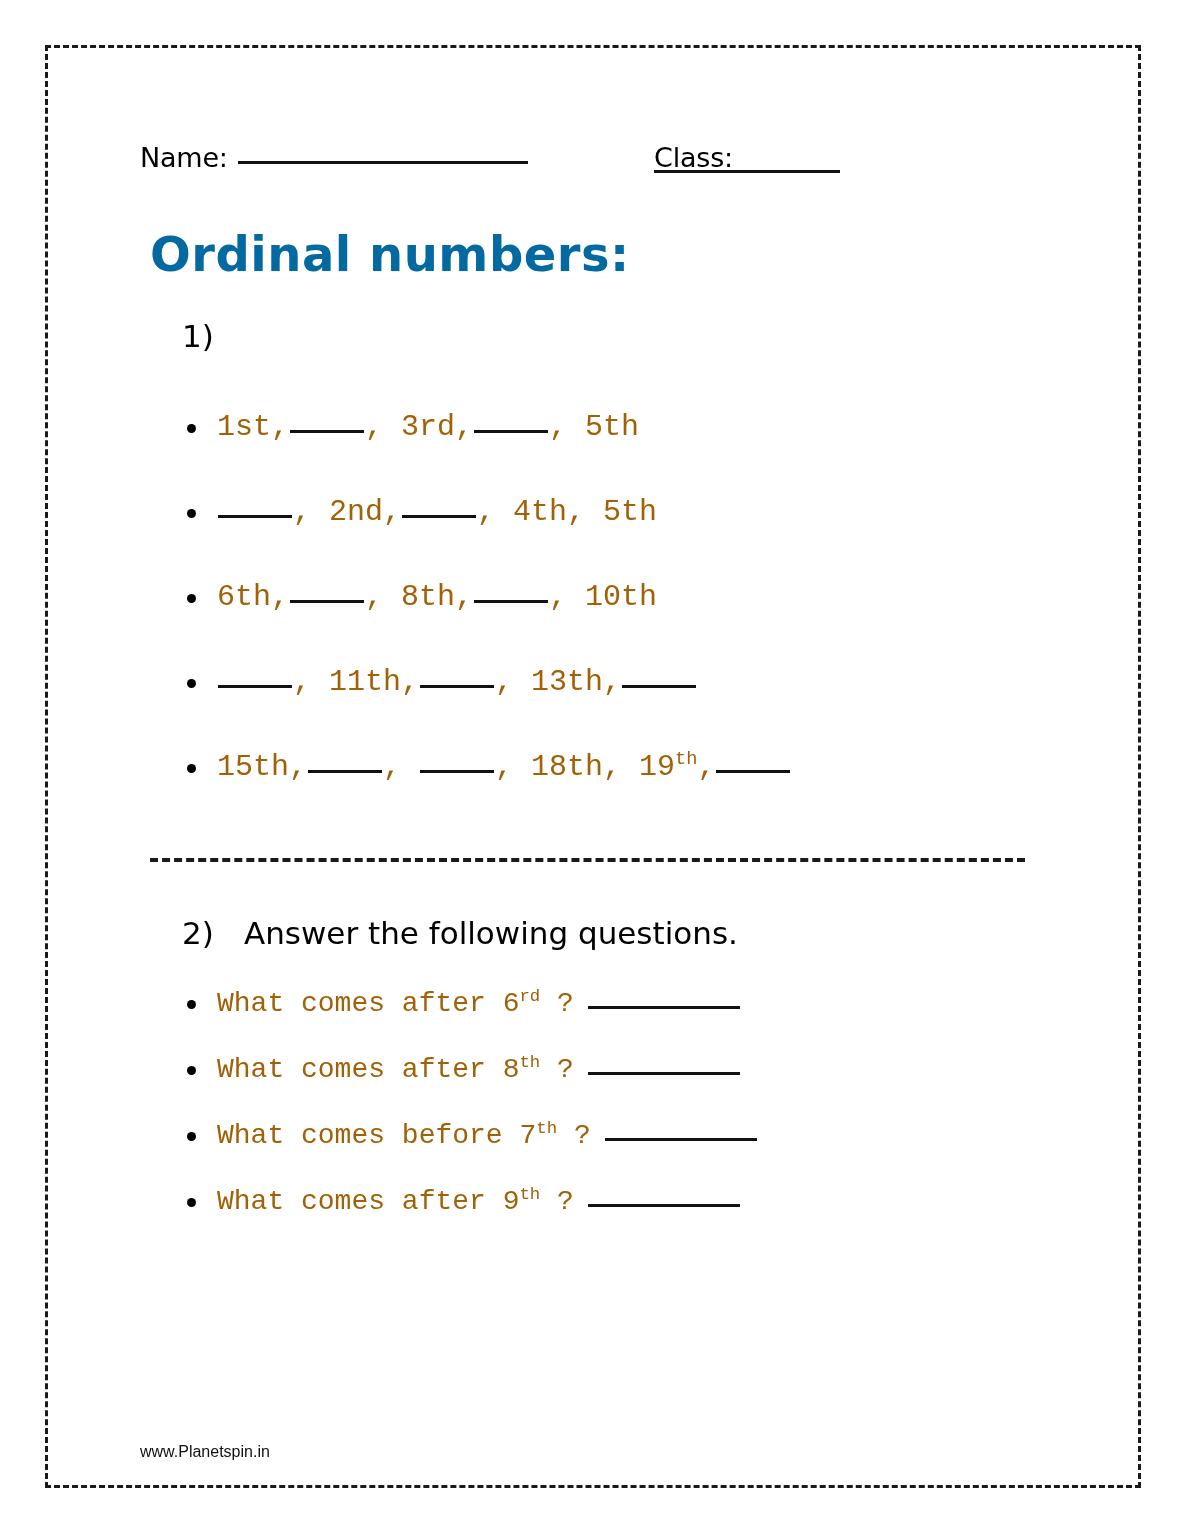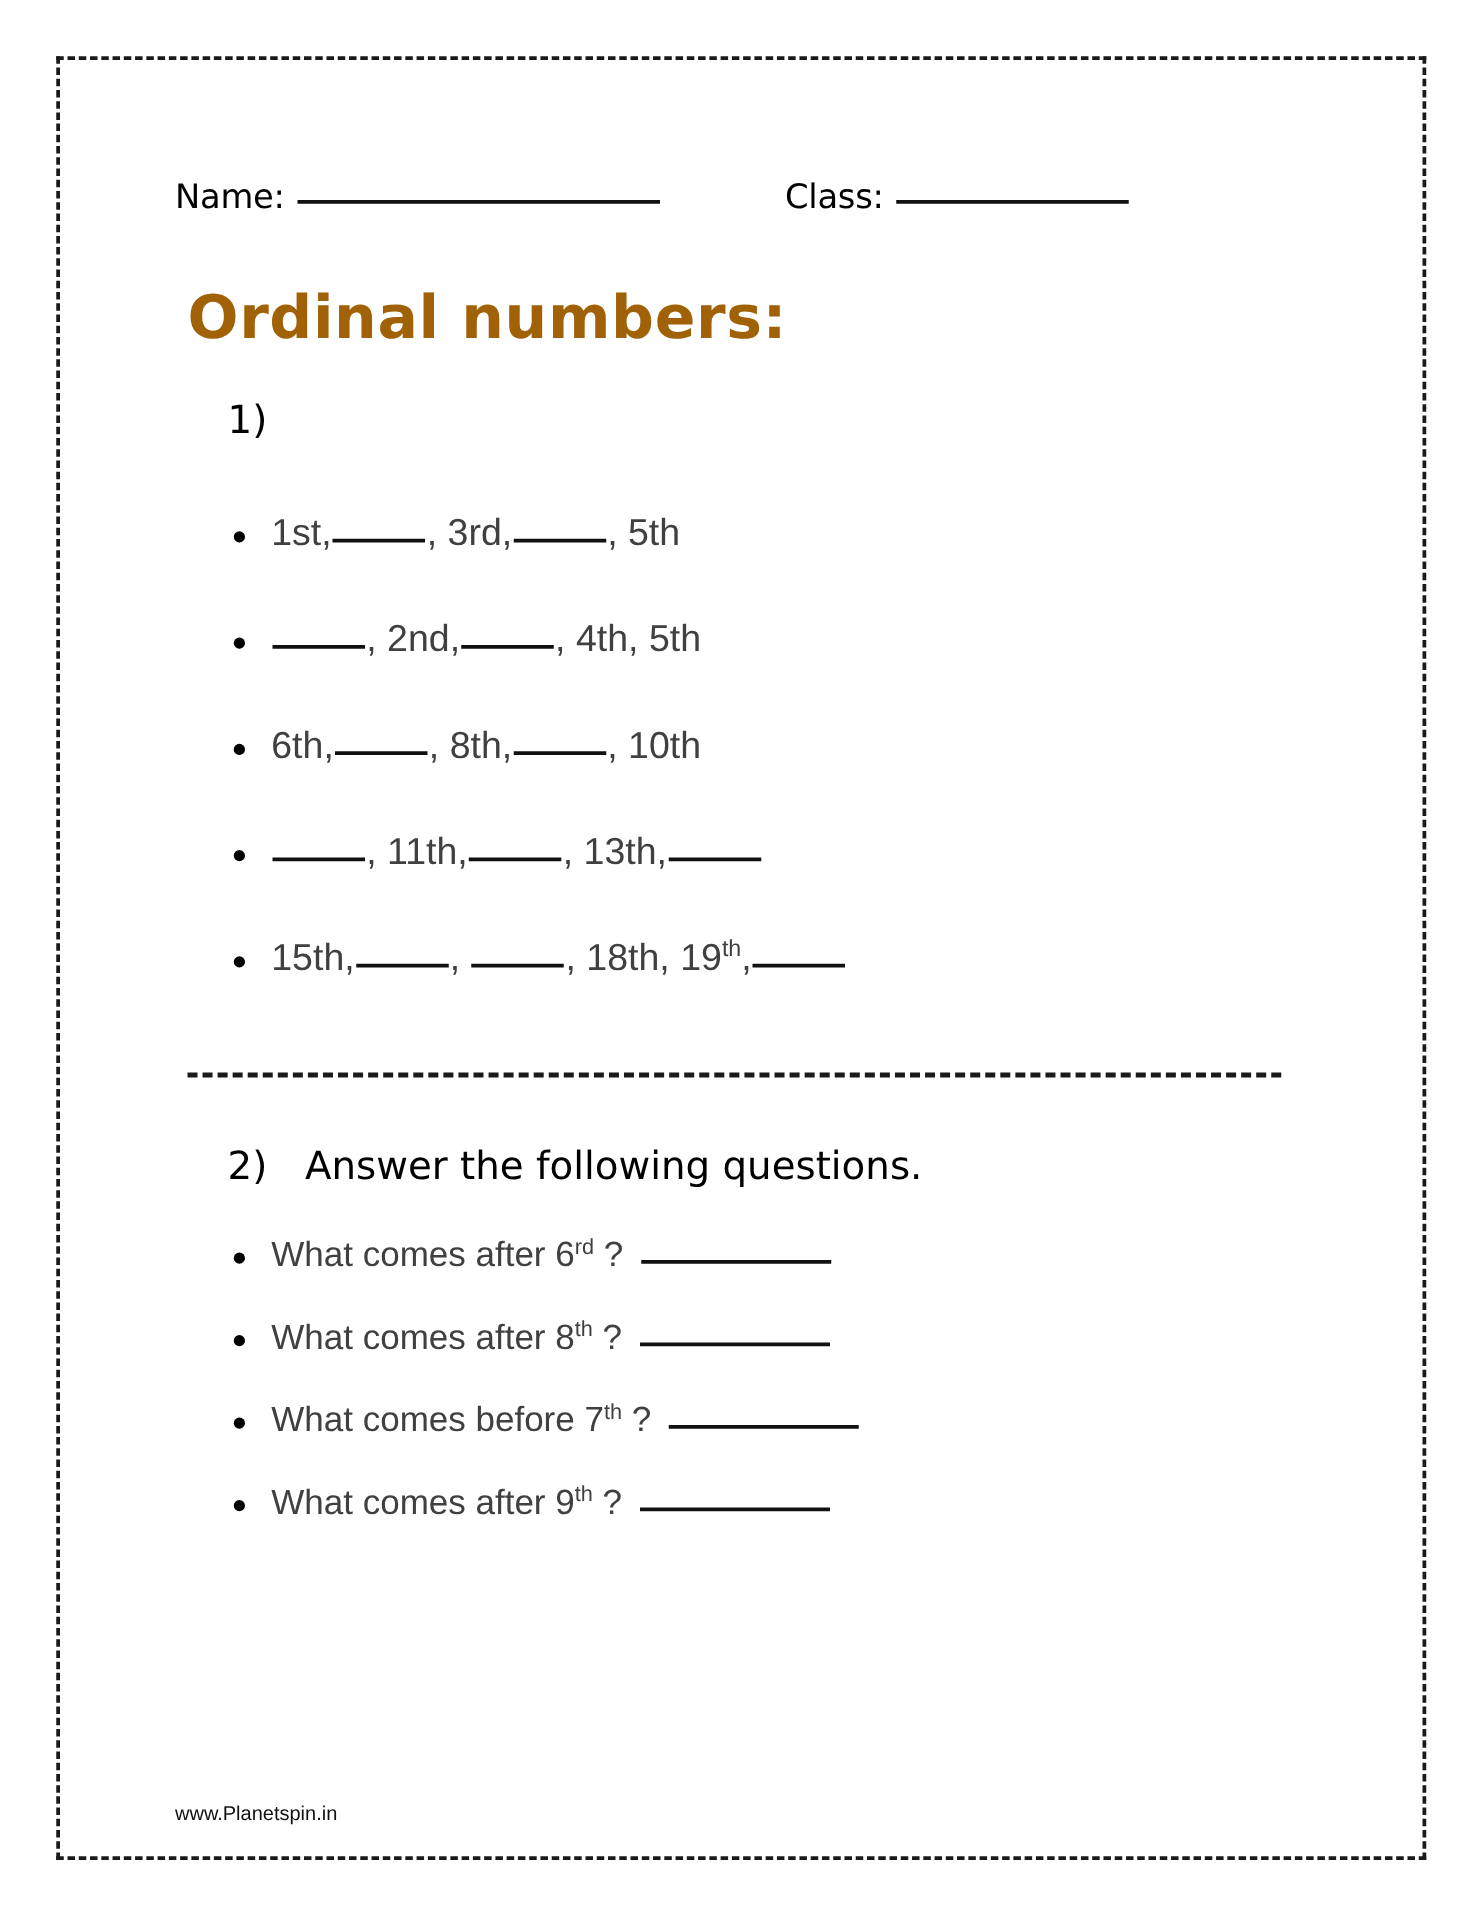--- a/index.html
+++ b/index.html
@@ -46,41 +46,41 @@
     position: absolute;
     display: flex;
     align-items: baseline;
     font-size: 27px;
     font-family: "DejaVu Sans", sans-serif;
     font-weight: 400;
     letter-spacing: -0.2px;
     white-space: nowrap;
   }
   .field.name-field { left: 0; top: 0; }
-  .field.class-field { left: 488px; top: 0; }
+  .field.class-field { left: 504px; top: 0; flex-direction: column; }
   .field .field-label { color: #000; }
   .field .field-rule {
     display: inline-block;
     border-bottom: 3px solid #111;
     margin-left: 10px;
     position: relative;
     top: -3px;
   }
   .name-field .field-rule { width: 290px; }
   .class-field .field-rule { width: 186px; }
 
   
   .worksheet-title {
     position: absolute;
     left: 150px;
     top: 226px;
     font-family: "DejaVu Sans", sans-serif;
     font-size: 48px;
     font-weight: 700;
-    color: #a16207;
+    color: #0369a1;
     letter-spacing: 0.5px;
     white-space: nowrap;
   }
 
   
   .q-heading {
     position: absolute;
     font-family: "DejaVu Sans", sans-serif;
     font-size: 31px;
     font-weight: 400;
@@ -100,23 +100,23 @@
     padding: 0;
     list-style: none;
   }
   .bullet-list.list-one { left: 185px; top: 410px; width: 820px; }
   .bullet-list.list-two { left: 185px; top: 988px; width: 820px; }
 
   .bullet-item {
     position: relative;
     display: flex;
     align-items: baseline;
-    font-family: Liberation Sans, sans-serif;
+    font-family: Liberation Mono, monospace;
     font-weight: 400;
-    color: #404040;
+    color: #a16207;
     white-space: nowrap;
   }
   .list-one .bullet-item {
     font-size: 30px;
     height: 85px;
   }
   .list-two .bullet-item {
     font-size: 28px;
     height: 66px;
   }

